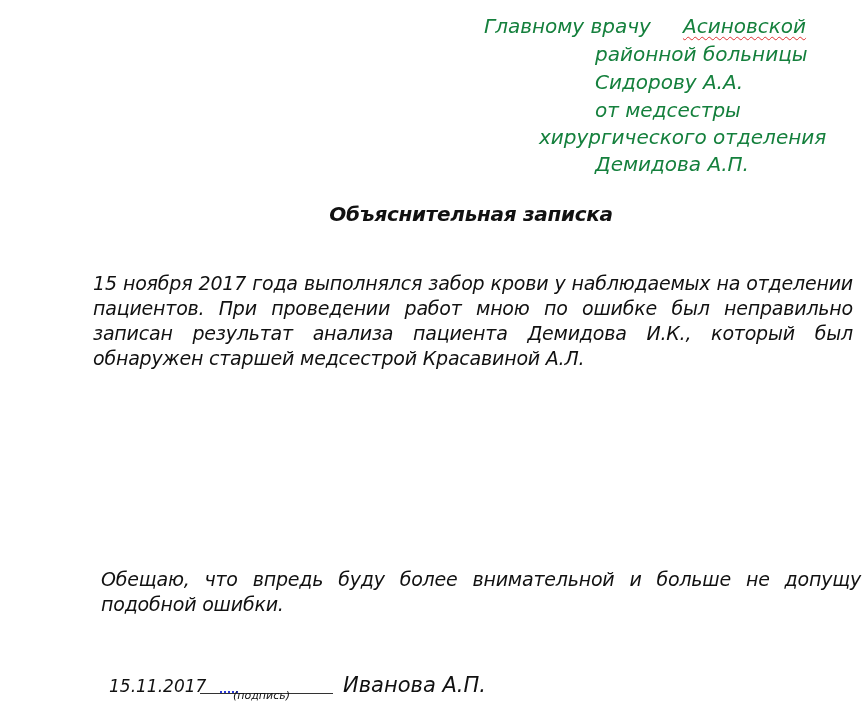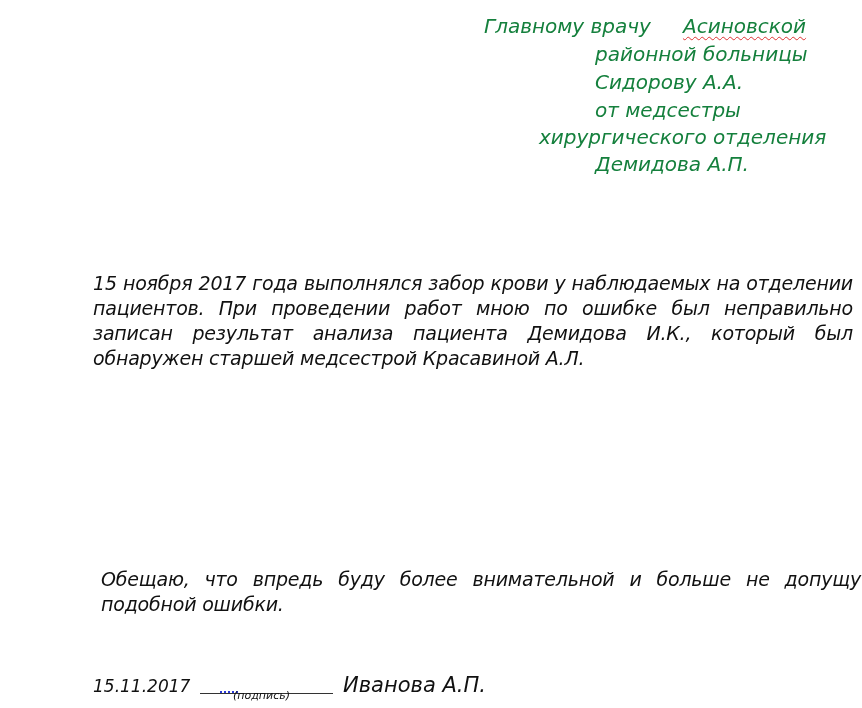--- a/index.html
+++ b/index.html
@@ -3,21 +3,21 @@
 <meta charset="utf-8">
 <style>
   html, body { margin:0; padding:0; background:#ffffff; }
   body { width:862px; height:708px; position:relative; overflow:hidden; color:#111; }
   .page { position:absolute; left:0; top:0; width:862px; height:708px; background:#fff; }
   .addr { position:absolute; font-family:"DejaVu Sans", sans-serif; font-style:italic; font-size:20px; line-height:28px; white-space:nowrap; color:#15803d; }
   .squiggle { text-decoration: underline wavy #d33; text-decoration-thickness:1px; text-underline-offset:3px; }
   .title { position:absolute; left:90px; width:762px; text-align:center; font-family:"DejaVu Sans", sans-serif; font-style:italic; font-weight:bold; font-size:20px; line-height:28px; color:#111; letter-spacing:-0.3px; }
   .para { position:absolute; left:93px; width:760px; font-family:"DejaVu Sans", sans-serif; font-style:italic; font-size:19px; line-height:25px; text-align:justify; color:#111; letter-spacing:-0.2px; }
   .sig-row { position:absolute; left:93px; top:673px; height:28px; font-family:"DejaVu Sans", sans-serif; font-style:italic; white-space:nowrap; }
-  .sig-date { position:absolute; left:0; top:3px; font-size:17px; }
+  .sig-date { position:absolute; left:16px; top:3px; font-size:17px; }
   .sig-line { position:absolute; left:107px; top:20px; width:133px; border-bottom:1.5px solid #333; height:0; }
   .sig-dots { position:absolute; left:127px; top:18px; width:18px; border-bottom:2px dotted #2a3ad8; height:0; }
   .sig-caption { position:absolute; left:140px; top:16px; font-size:11px; }
   .sig-name { position:absolute; left:250px; top:0; font-size:21px; }
 </style>
 </head>
 <body>
 
 <div class="page">
 
@@ -25,20 +25,21 @@
     <div class="addr" style="left:484px; top:12px;">
       <span>Главному врачу</span><span style="display:inline-block;width:32px;"></span><span class="squiggle">Асиновской</span>
     </div>
     <div class="addr" style="left:595px; top:40px;">районной больницы</div>
     <div class="addr" style="left:595px; top:68px;">Сидорову А.А.</div>
     <div class="addr" style="left:595px; top:96px;">от медсестры</div>
     <div class="addr" style="left:539px; top:123px;">хирургического отделения</div>
     <div class="addr" style="left:595px; top:150px;">Демидова А.П.</div>
   </div>
 
+  <div class="title" style="top:200px;">Объяснительная записка</div>
 
   <p class="para" style="top:271px; margin:0;">15 ноября 2017 года выполнялся забор крови у наблюдаемых на отделении пациентов. При проведении работ мною по ошибке был неправильно записан результат анализа пациента Демидова И.К., который был обнаружен старшей медсестрой Красавиной А.Л.</p>
   <p class="para" style="top:559px; margin:8px;">Обещаю, что впредь буду более внимательной и больше не допущу подобной ошибки.</p>
 
   <div class="sig-row">
     <span class="sig-date">15.11.2017</span>
     <span class="sig-line"></span>
     <span class="sig-dots"></span>
     <span class="sig-caption">(подпись)</span>
     <span class="sig-name">Иванова А.П.</span>

